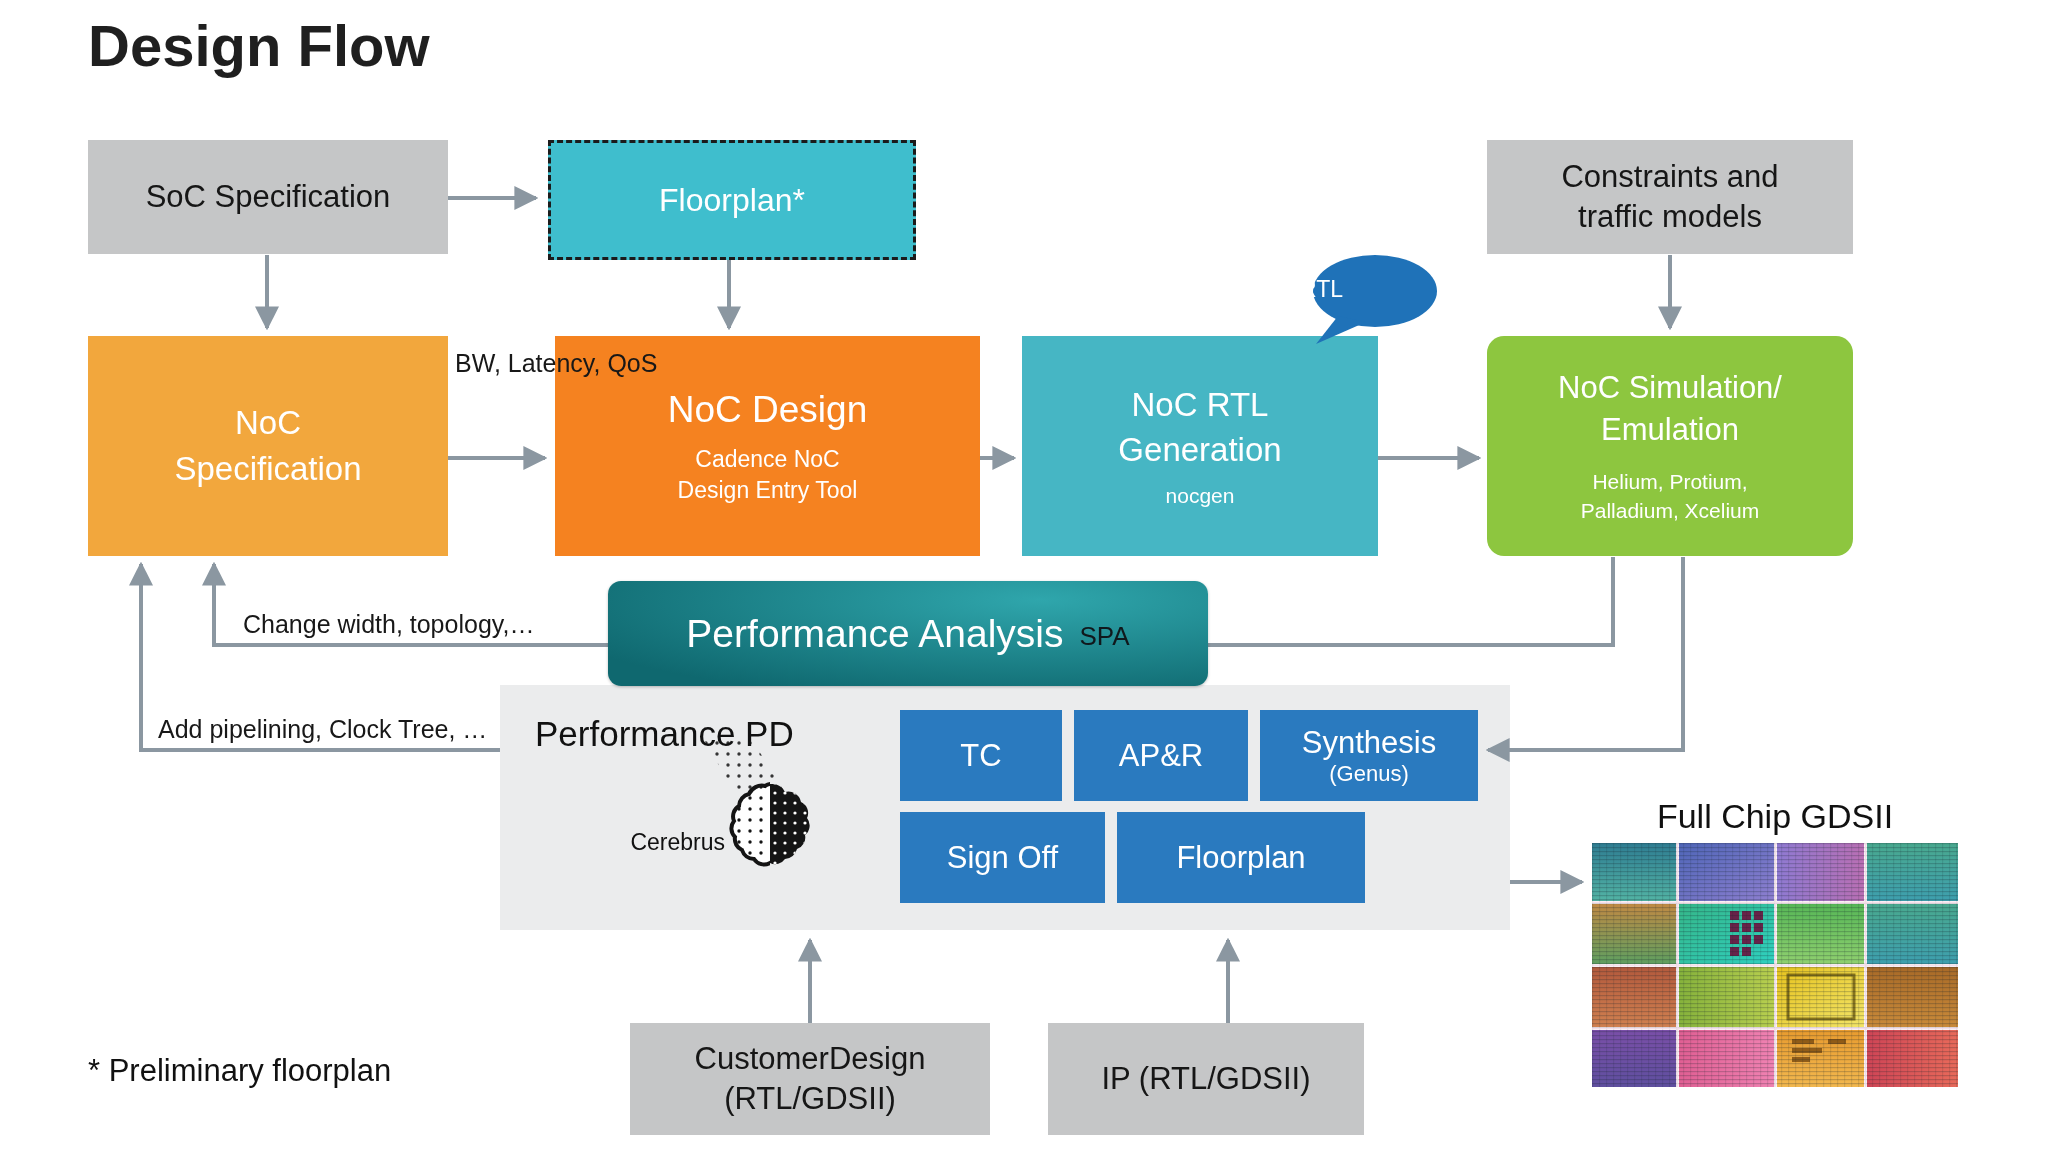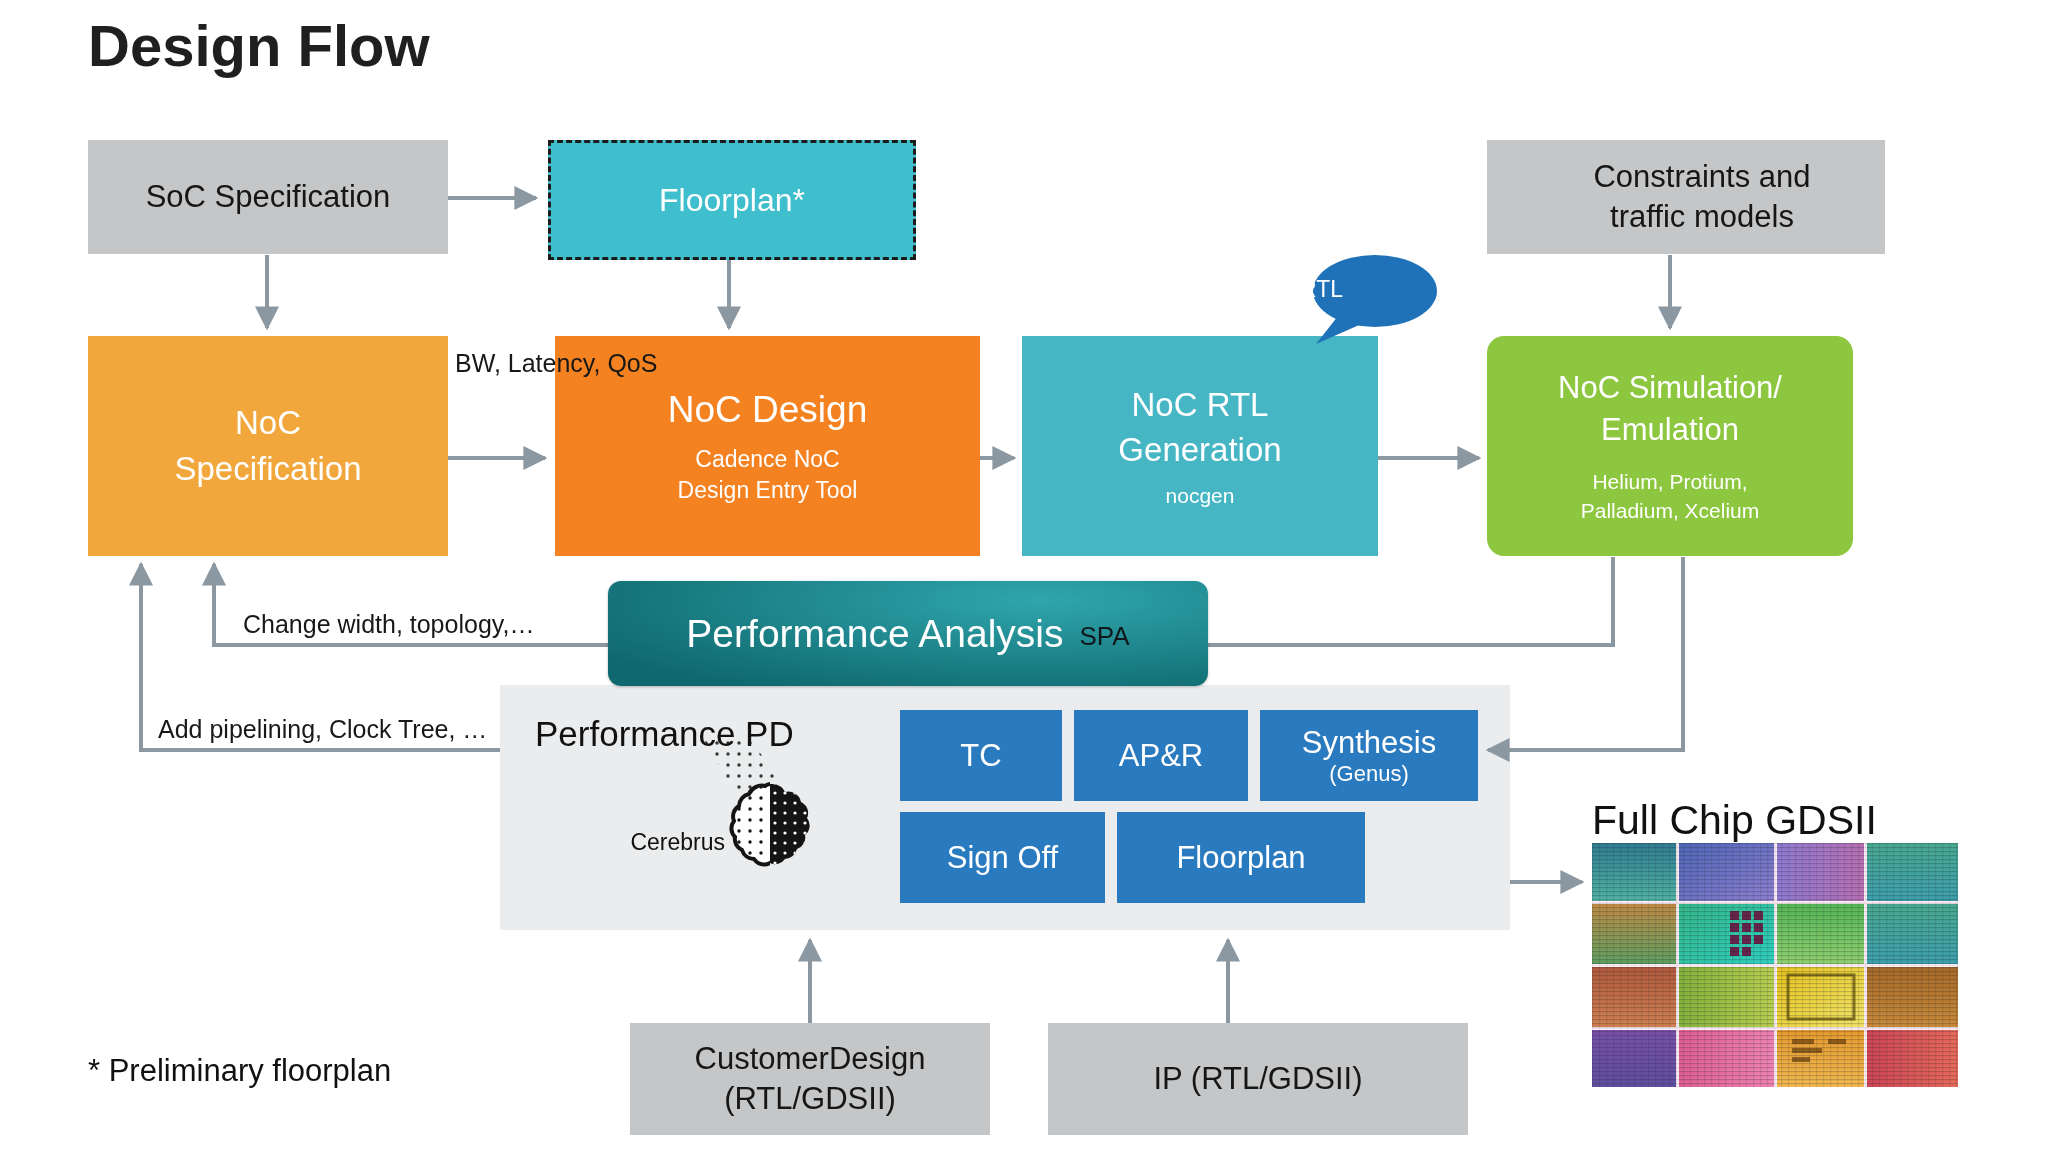--- a/index.html
+++ b/index.html
@@ -44,39 +44,39 @@
   .cerebrus-label{position:absolute;left:575px;top:829px;width:150px;text-align:right;
     font-size:23px;color:#111;z-index:16;}
   .brain{position:absolute;left:690px;top:738px;z-index:16;}
   .blue-box{background:var(--accent-blue);color:#fff;font-size:31px;z-index:18;line-height:36px;}
   .blue-box .sub{font-size:22px;line-height:26px;}
   .bubble{left:1300px;top:252px;width:150px;height:95px;z-index:22;}
   .bubble svg{position:absolute;left:0;top:0;}
   .bubble .bubble-text{position:absolute;left:0;right:0;top:24px;text-align:left;
     color:#fff;font-size:23px;}
   .edge-label{position:absolute;color:#181818;font-size:25px;z-index:12;line-height:33px;}
-  .full-chip-label{position:absolute;left:1592px;top:797px;width:366px;text-align:left;
-    font-size:41px;color:#111;z-index:12;}
+  .full-chip-label{position:absolute;left:1592px;top:797px;width:366px;text-align:center;
+    font-size:34px;color:#111;z-index:12;}
   .chip{position:absolute;left:1592px;top:843px;z-index:12;}
   .footnote{position:absolute;left:88px;top:1053px;font-size:31px;color:#111;}
   
   #soc{left:88px;top:140px;width:360px;height:114px;}
   #fp{left:548px;top:140px;width:362px;height:114px;}
-  #cons{left:1487px;top:140px;width:366px;height:114px;padding-left:32px;}
+  #cons{left:1487px;top:140px;width:366px;height:114px;}
   #nocspec{left:88px;top:336px;width:360px;height:220px;}
   #nocdesign{left:555px;top:336px;width:425px;height:220px;}
   #rtlgen{left:1022px;top:336px;width:356px;height:220px;}
   #sim{left:1487px;top:336px;width:366px;height:220px;}
   #tc{left:900px;top:710px;width:162px;height:91px;}
   #apr{left:1074px;top:710px;width:174px;height:91px;}
   #syn{left:1260px;top:710px;width:218px;height:91px;}
   #signoff{left:900px;top:812px;width:205px;height:91px;}
   #fp2{left:1117px;top:812px;width:248px;height:91px;}
   #customer{left:630px;top:1023px;width:360px;height:112px;}
-  #ip{left:1048px;top:1023px;width:420px;height:112px;text-align:right;}
+  #ip{left:1048px;top:1023px;width:316px;height:112px;text-align:right;}
 </style>
 </head>
 <body>
 
 <div class="canvas">
 
   <svg class="connect" viewBox="0 0 2048 1163">
     <defs>
       <marker id="ah" viewBox="0 0 10 10" refX="9" refY="5" markerWidth="6" markerHeight="6" orient="auto-start-reverse" markerUnits="strokeWidth">
         <path d="M0,0 L10,5 L0,10 Z" fill="#8b97a1"></path>

